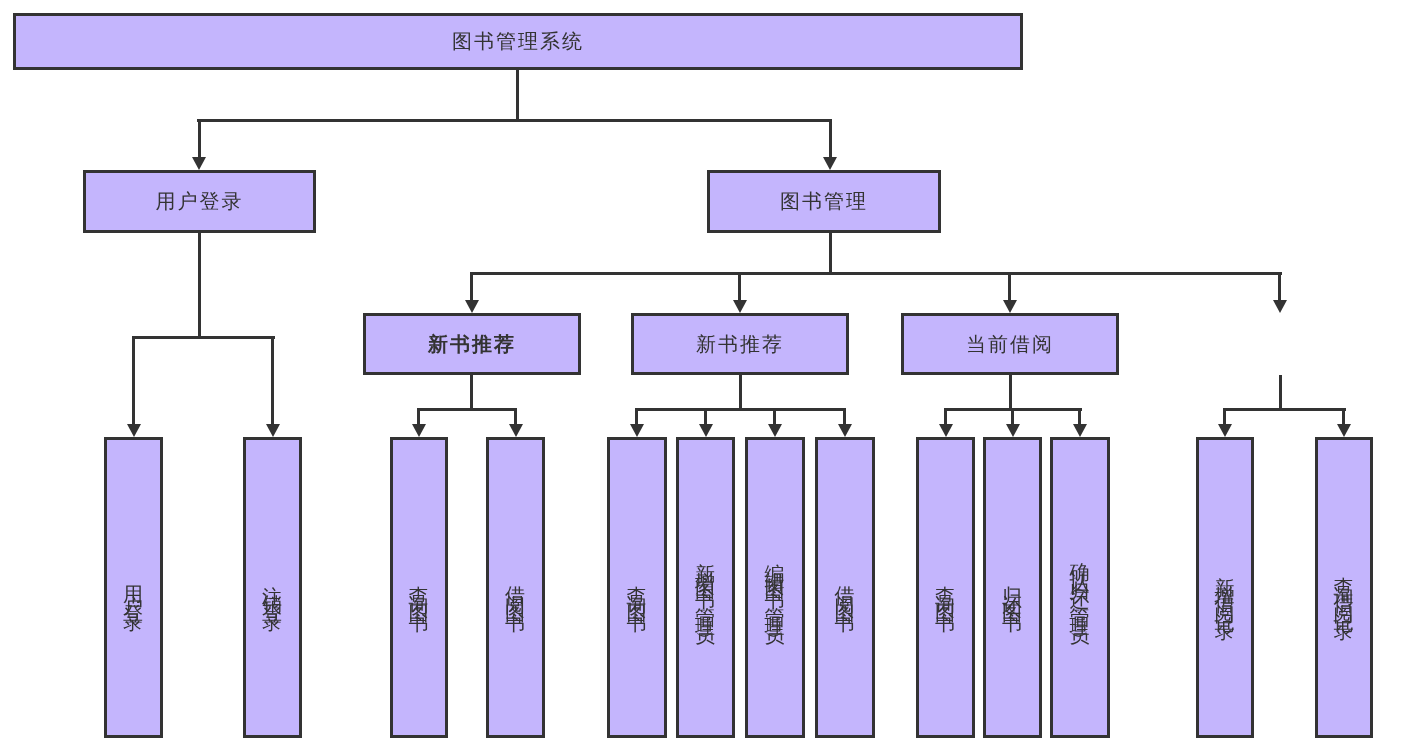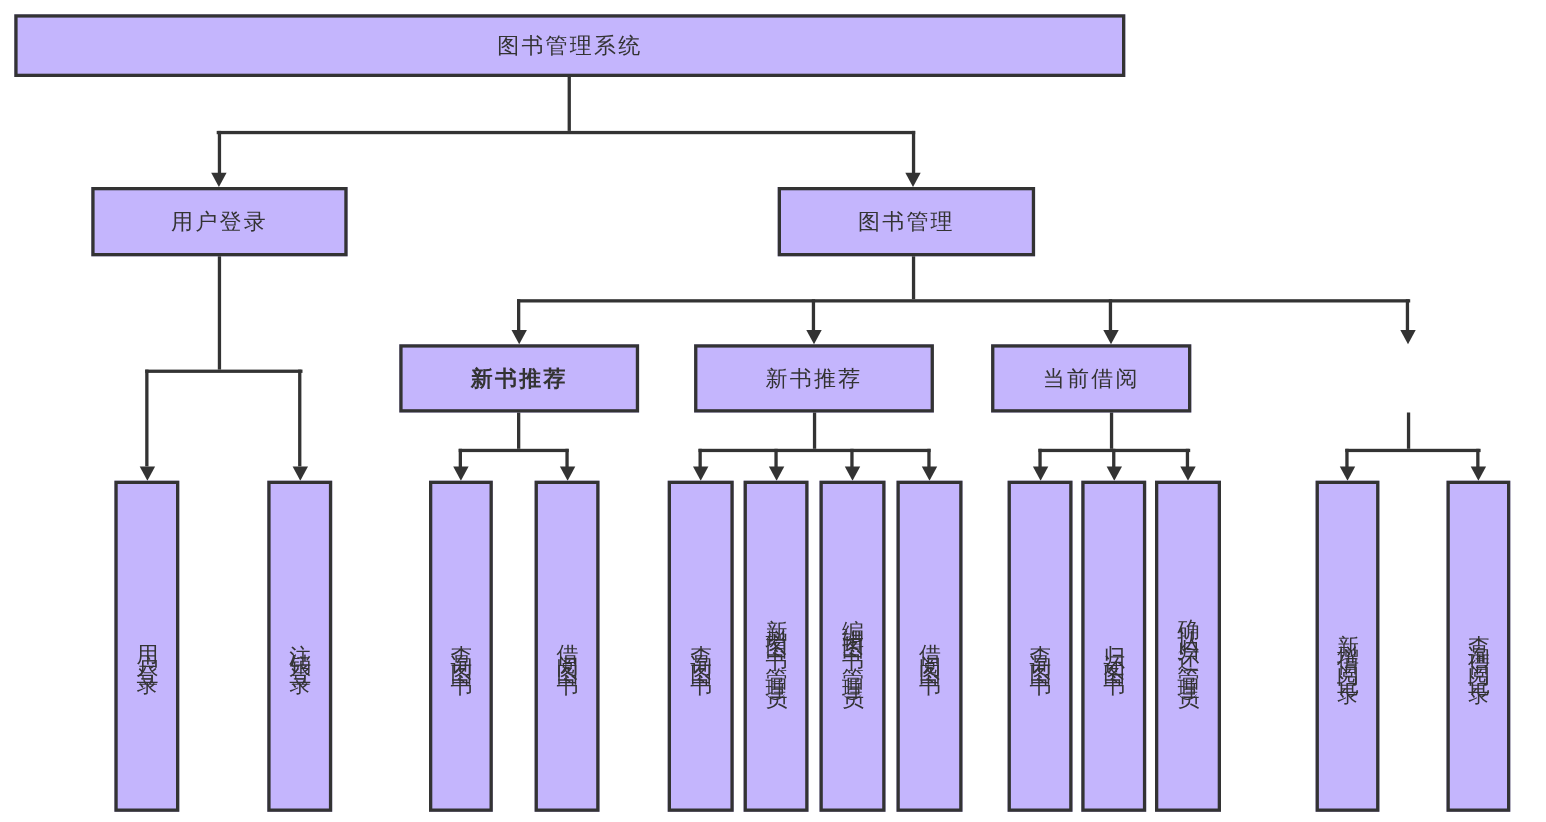--- a/index.html
+++ b/index.html
@@ -67,21 +67,21 @@
   <div class="arrow" style="left:733px;top:300px;"></div>
   <div class="arrow" style="left:1003px;top:300px;"></div>
   <div class="arrow" style="left:1273px;top:300px;"></div>
 
   <div class="node" style="left:363px;top:313px;width:218px;height:62px;font-weight:bold;">
     <span>新书推荐</span>
   </div>
   <div class="node" style="left:631px;top:313px;width:218px;height:62px;">
     <span>新书推荐</span>
   </div>
-  <div class="node" style="left:901px;top:313px;width:182px;height:62px;">
+  <div class="node" style="left:901px;top:313px;width:218px;height:62px;">
     <span>当前借阅</span>
   </div>
 
   <div class="line" style="left:470px;top:375px;width:3px;height:33px;"></div>
   <div class="line" style="left:417px;top:408px;width:100px;height:3px;"></div>
   <div class="line" style="left:417px;top:408px;width:3px;height:17px;"></div>
   <div class="line" style="left:514px;top:408px;width:3px;height:17px;"></div>
   <div class="arrow" style="left:412px;top:424px;"></div>
   <div class="arrow" style="left:509px;top:424px;"></div>
 

